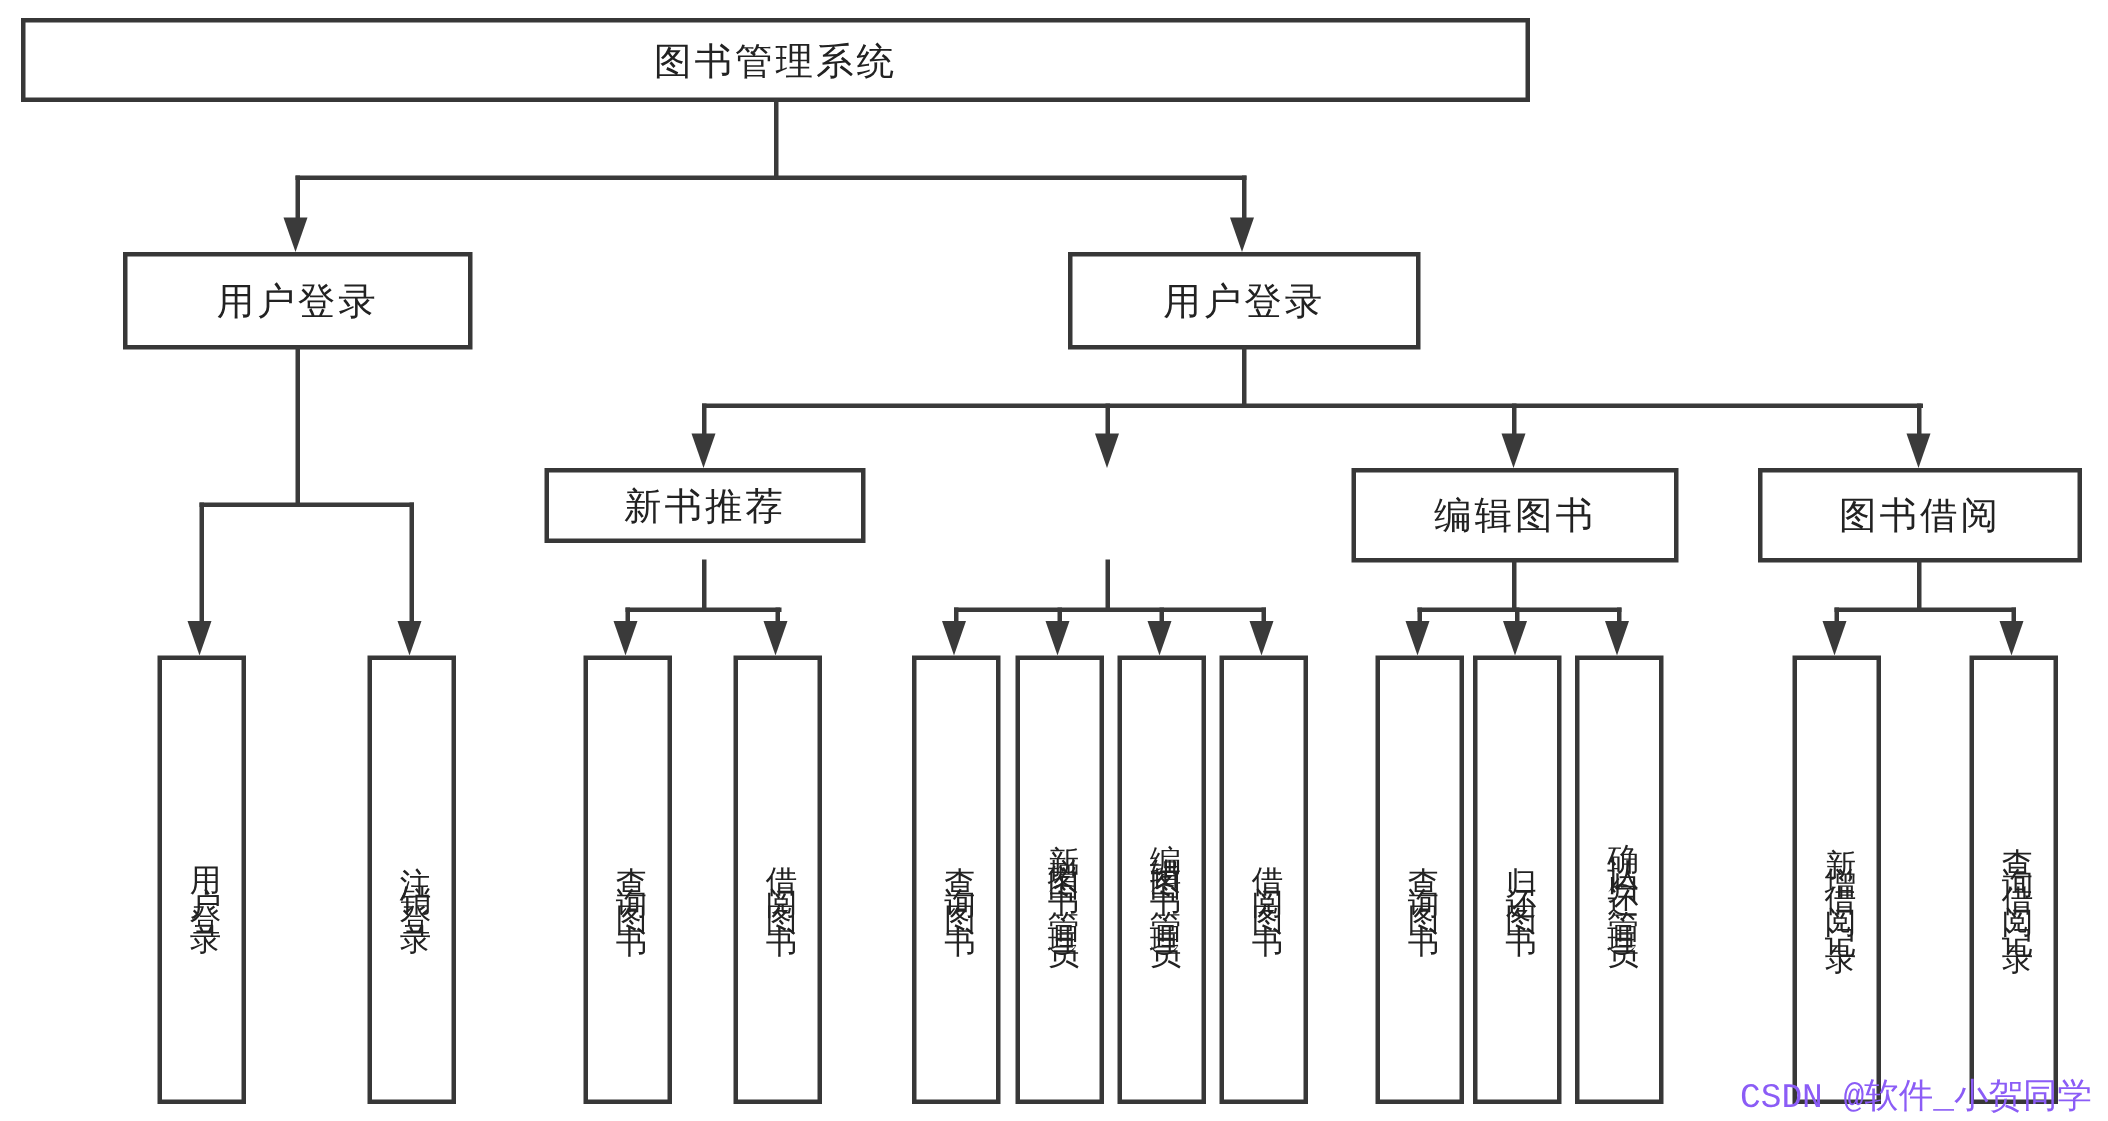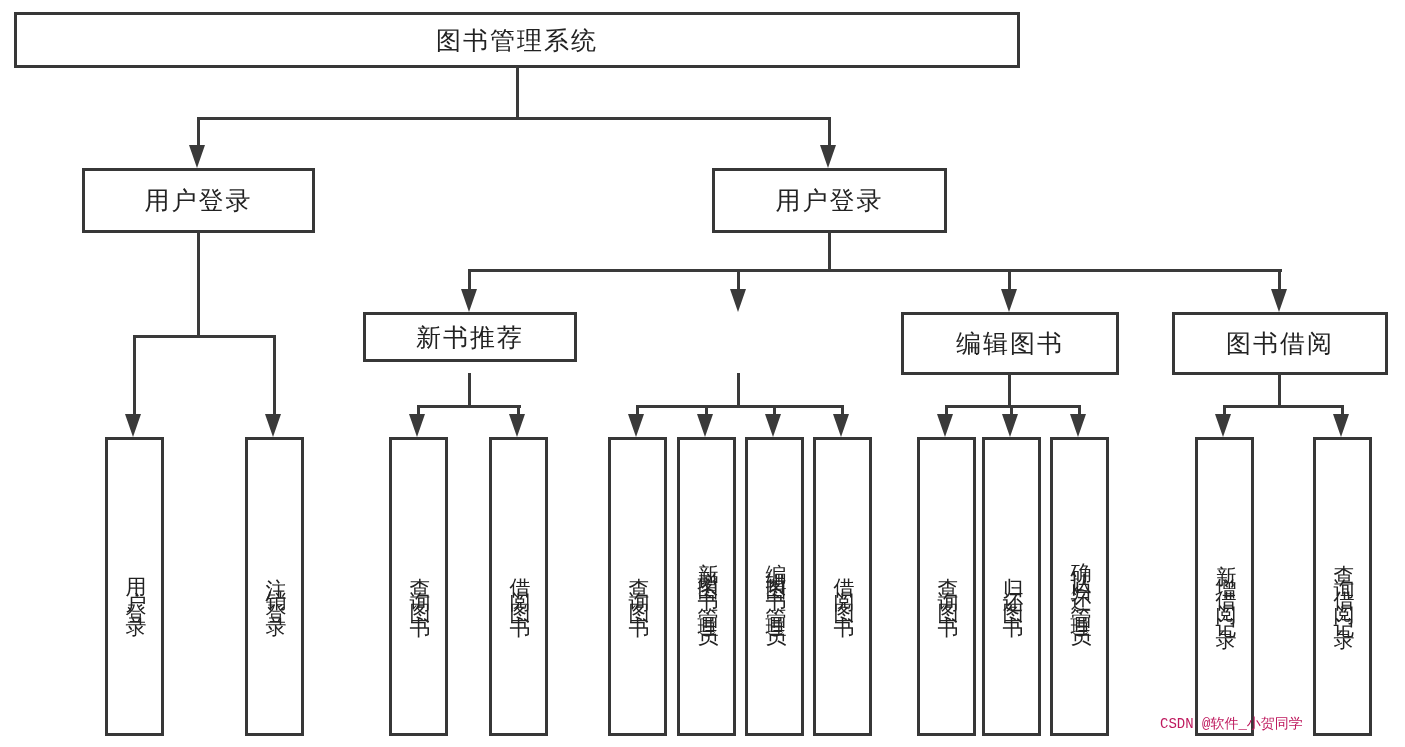--- a/index.html
+++ b/index.html
@@ -25,21 +25,21 @@
   .vline{position:absolute;width:3px;background:#3a3a3a;}
   .hline{position:absolute;height:3px;background:#3a3a3a;}
   .arrow{
     position:absolute;width:0;height:0;
     border-left:8px solid transparent;border-right:8px solid transparent;
     border-top:23px solid #3a3a3a;
   }
 
   .watermark{
     position:absolute;left:1160px;top:715px;z-index:9;
-    font-size:14px;color:#be185d;white-space:nowrap;
+    font-size:23px;color:#8b5cf6;white-space:nowrap;
   }
 </style>
 </head>
 <body>
 
 <div class="canvas">
 
   <div class="box" style="left:14px;top:12px;width:1006px;height:56px;">
     <span>图书管理系统</span>
   </div>

